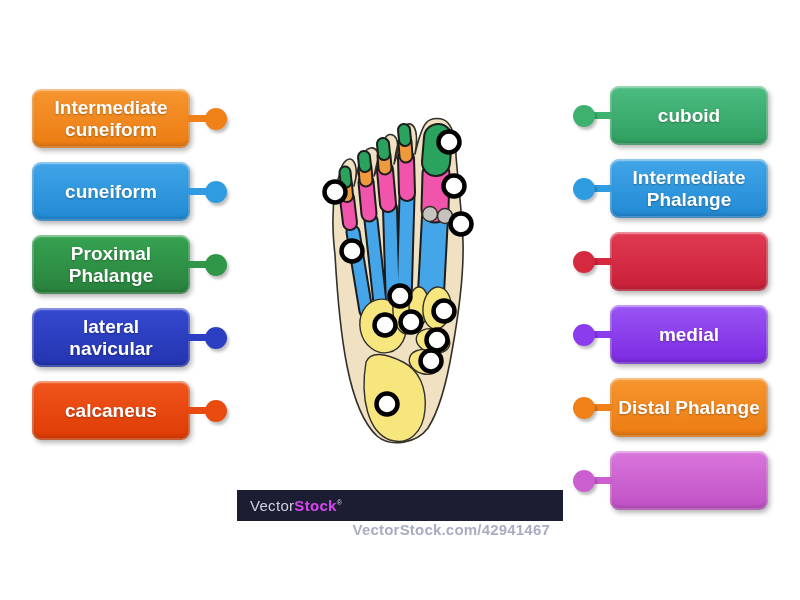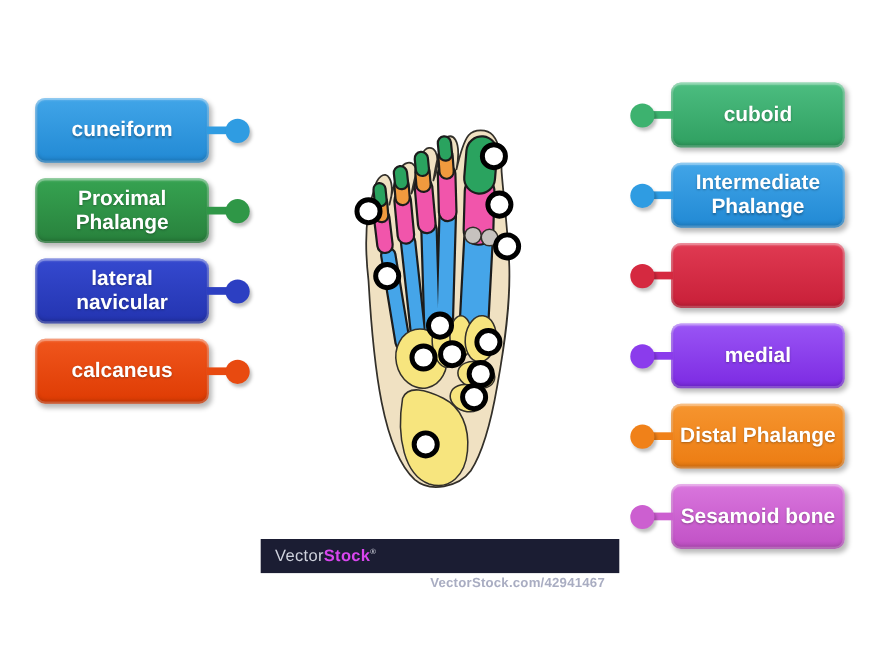--- a/index.html
+++ b/index.html
@@ -1,20 +1,20 @@
 <!DOCTYPE html>
 <html><head>
 <meta charset="utf-8">
 <style>
   html,body{margin:0;padding:0;background:#fff;}
   .stage{position:relative;width:800px;height:600px;background:#fff;overflow:hidden;
          font-family:"Liberation Sans",sans-serif;}
   .col{position:absolute;display:flex;flex-direction:column;gap:14px;}
   #left-labels{left:32px;top:89px;}
-  #right-labels{left:610px;top:75px;}
+  #right-labels{left:610px;top:86px;}
   .pill{position:relative;width:158px;min-height:59px;box-sizing:border-box;
         border-radius:9px;display:flex;align-items:center;justify-content:center;
         text-align:center;color:#fff;font-weight:700;font-size:19px;line-height:1.12;
         padding:4px 8px;cursor:pointer;
         background:linear-gradient(180deg,var(--c1),var(--c2));
         box-shadow:inset 0 0 0 2px rgba(255,255,255,.20),
                    inset 0 2px 2px rgba(255,255,255,.30),
                    inset 0 -3px 4px rgba(0,0,0,.18),
                    2px 3px 5px rgba(0,0,0,.28);
         text-shadow:0 1px 2px rgba(0,0,0,.30);}
@@ -28,28 +28,33 @@
   .pill.left .dot{right:-37px;}
   .pill.right .dot{left:-37px;}
   #foot-svg{position:absolute;left:295px;top:110px;}
   .hotspot{cursor:pointer;}
   .vs-bar{position:absolute;left:237px;top:490px;width:326px;height:31px;
         box-sizing:border-box;display:flex;align-items:center;
         justify-content:space-between;padding:0 13px;}
   .vs-logo{font-size:15px;color:#cfd2dd;font-weight:400;letter-spacing:.3px;}
   .vs-logo b{color:#d946ef;font-weight:700;}
   .vs-logo sup{font-size:7px;color:#cfd2dd;}
-  .vs-url{font-size:12px;font-weight:700;color:#a9adc2;letter-spacing:.2px;margin-top:48px;}
+  .vs-url{font-size:15px;font-weight:700;color:#a9adc2;letter-spacing:.2px;margin-top:48px;}
 </style>
 </head>
 <body>
 
 <div class="stage">
 
   <div id="left-labels" class="col">
+      <div class="pill left" style="--c1: #f6952f; --c2: #ec7c12; --cd: #f08119;">
+        <span>Intermediate cuneiform</span>
+        <span class="stub"></span>
+        <span class="dot"></span>
+      </div>
       <div class="pill left" style="--c1: #41a5e8; --c2: #2189d4; --cd: #2f9ce2;">
         <span>cuneiform</span>
         <span class="stub"></span>
         <span class="dot"></span>
       </div>
       <div class="pill left" style="--c1: #36a351; --c2: #28813c; --cd: #2f9747;">
         <span>Proximal Phalange</span>
         <span class="stub"></span>
         <span class="dot"></span>
       </div>
@@ -83,21 +88,20 @@
         <span>medial</span>
         <span class="stub"></span>
         <span class="dot"></span>
       </div>
       <div class="pill right" style="--c1: #f6952f; --c2: #ec7c12; --cd: #f08119;">
         <span>Distal Phalange</span>
         <span class="stub"></span>
         <span class="dot"></span>
       </div>
       <div class="pill right" style="--c1: #d976dd; --c2: #c050c5; --cd: #cc5fd0;">
-        <span>Sesamoid bone</span>
         <span class="stub"></span>
         <span class="dot"></span>
       </div>
     </div>
 
   <svg id="foot-svg" width="215" height="345" viewBox="0 0 215 345">
 
     <path stroke-width="1.6" stroke-linejoin="round" d="M 40,145
              C 36,110 38,82 45,63
              C 47,51 55,45 59,52

